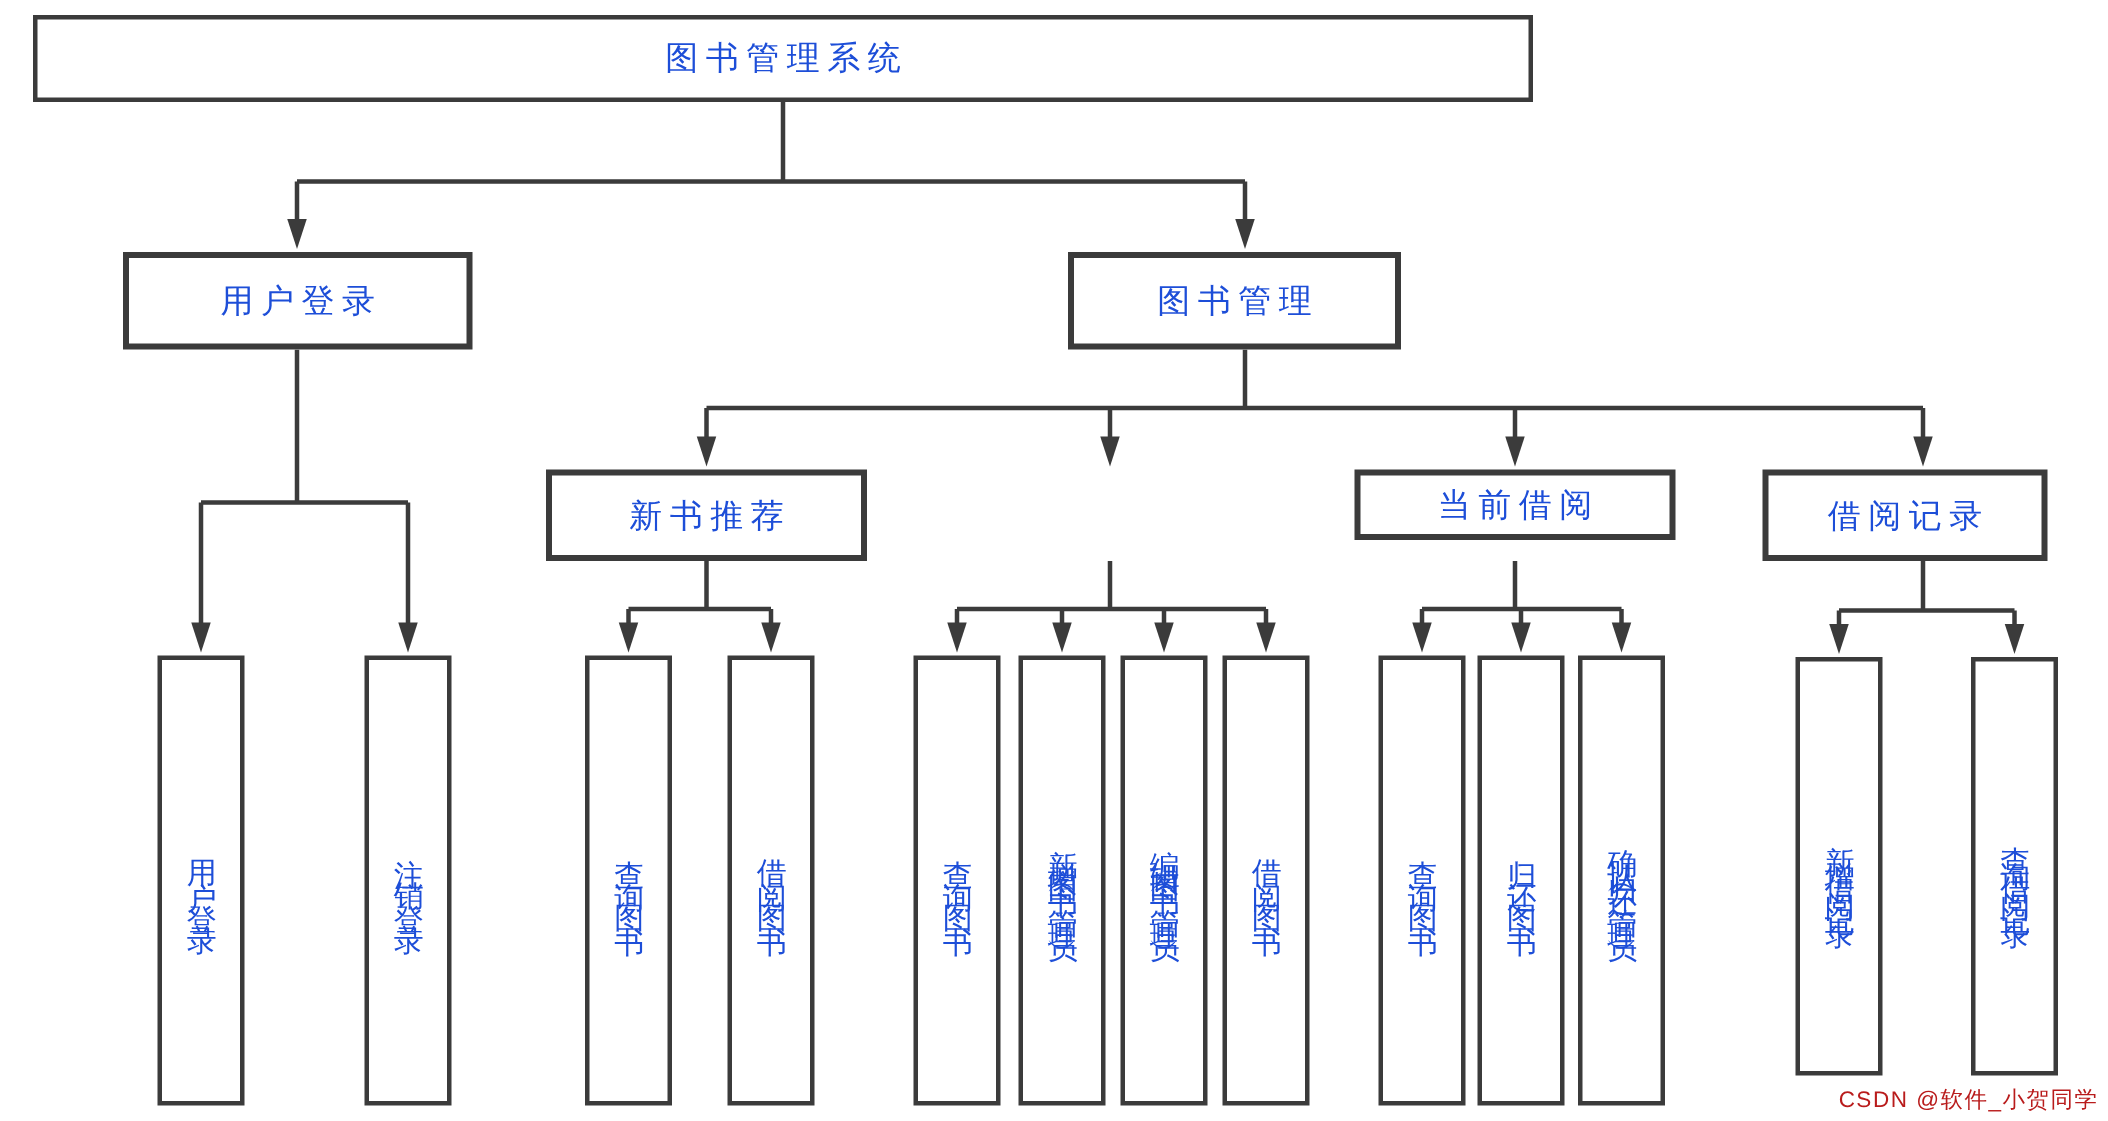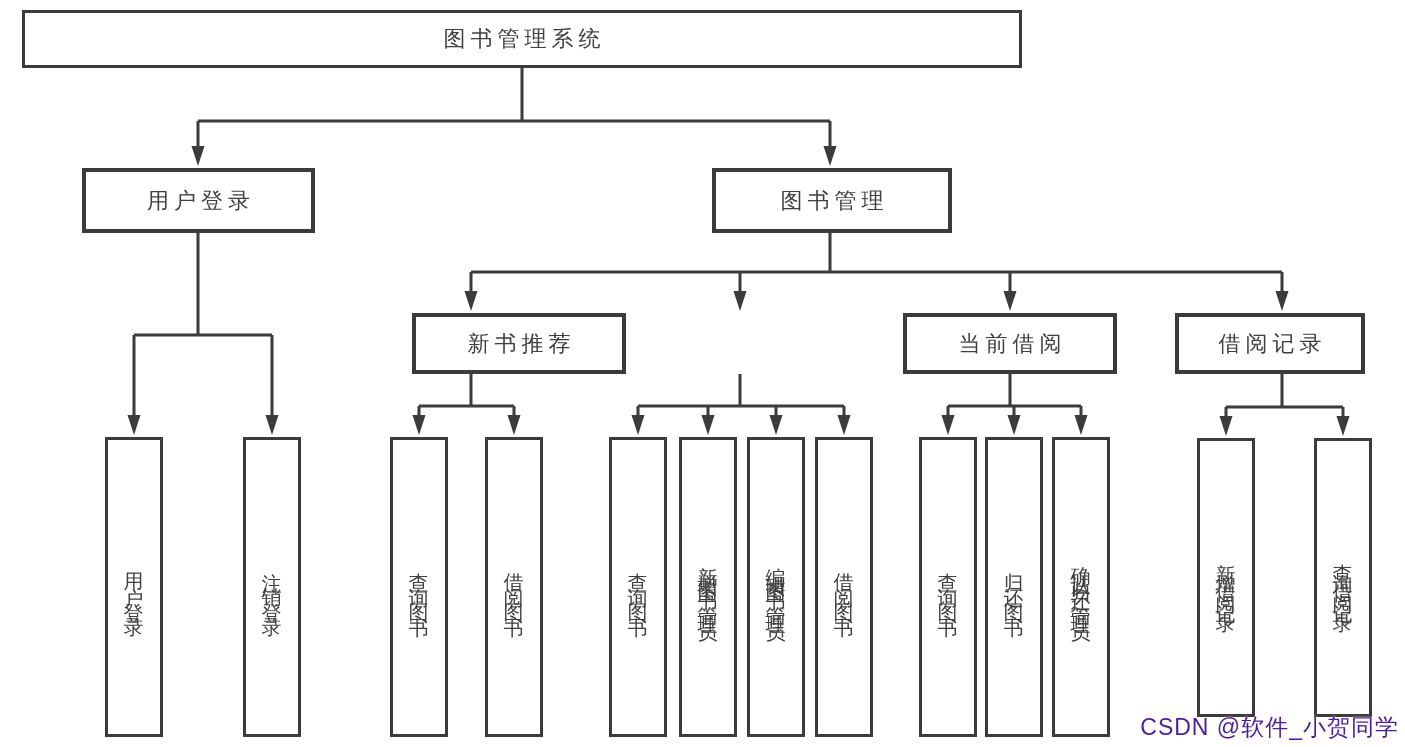--- a/index.html
+++ b/index.html
@@ -9,21 +9,21 @@
     background:#ffffff;
     font-family:"Liberation Sans","DejaVu Sans",sans-serif;
     overflow:hidden;
   }
   #wires{position:absolute;left:0;top:0;width:1405px;height:747px;}
   .box{
     position:absolute;
     box-sizing:border-box;
     background:#ffffff;
     border:3px solid #3b3b3b;
-    color:#404040;
+    color:#1d4ed8;
     display:flex;
     align-items:center;
     justify-content:center;
     text-align:center;
   }
   .h{
     font-size:22px;
     letter-spacing:5px;
     text-indent:5px;
     white-space:nowrap;
@@ -41,22 +41,22 @@
     padding:4px 0;
     line-height:1;
   }
   .sp-lg{letter-spacing:15px;}
   .sp-sm{letter-spacing:8px;}
   .rec{top:438px;height:279px;}
   #watermark{
     position:absolute;
     right:6px;
     bottom:4px;
-    font-size:23px;
-    color:#4c1d95;
+    font-size:15px;
+    color:#b91c1c;
     letter-spacing:1px;
     text-shadow:0 0 2px #ffffff;
     white-space:nowrap;
   }
 </style>
 </head>
 <body>
 
 <div id="stage">
 
@@ -96,24 +96,24 @@
       <polygon points="1007.5,415 1020.5,415 1014,435"></polygon>
       <polygon points="1074.5,415 1087.5,415 1081,435"></polygon>
       <polygon points="1219.5,416 1232.5,416 1226,436"></polygon>
       <polygon points="1336.5,416 1349.5,416 1343,436"></polygon>
     </g>
   </svg>
 
   <div class="box h" style="left:22px;top:10px;width:1000px;height:58px;">图书管理系统</div>
 
   <div class="box h lvl2" style="left:82px;top:168px;width:233px;height:65px;">用户登录</div>
-  <div class="box h lvl2" style="left:712px;top:168px;width:240px;height:65px;">图书管理</div>
+  <div class="box h lvl2" style="left:712px;top:168px;width:222px;height:65px;">图书管理</div>
 
-  <div class="box h lvl3" style="left:364px;top:313px;width:214px;height:61px;margin-left:48px;">新书推荐</div>
-  <div class="box h lvl3" style="left:903px;top:313px;width:214px;height:61px;font-family:Liberation Serif, serif;">当前借阅</div>
+  <div class="box h lvl3" style="left:364px;top:313px;width:214px;height:61px;">新书推荐</div>
+  <div class="box h lvl3" style="left:903px;top:313px;width:214px;height:47px;font-family:Liberation Serif, serif;">当前借阅</div>
   <div class="box h lvl3" style="left:1175px;top:313px;width:190px;height:61px;">借阅记录</div>
 
   <div class="box v sp-lg" style="left:105px;">用户登录</div>
   <div class="box v sp-lg" style="left:243px;">注销登录</div>
 
   <div class="box v sp-lg" style="left:390px;">查询图书</div>
   <div class="box v sp-lg" style="left:485px;">借阅图书</div>
 
   <div class="box v sp-lg" style="left:609px;">查询图书</div>
   <div class="box v sp-sm" style="left:679px;">新增图书（管理员）</div>

